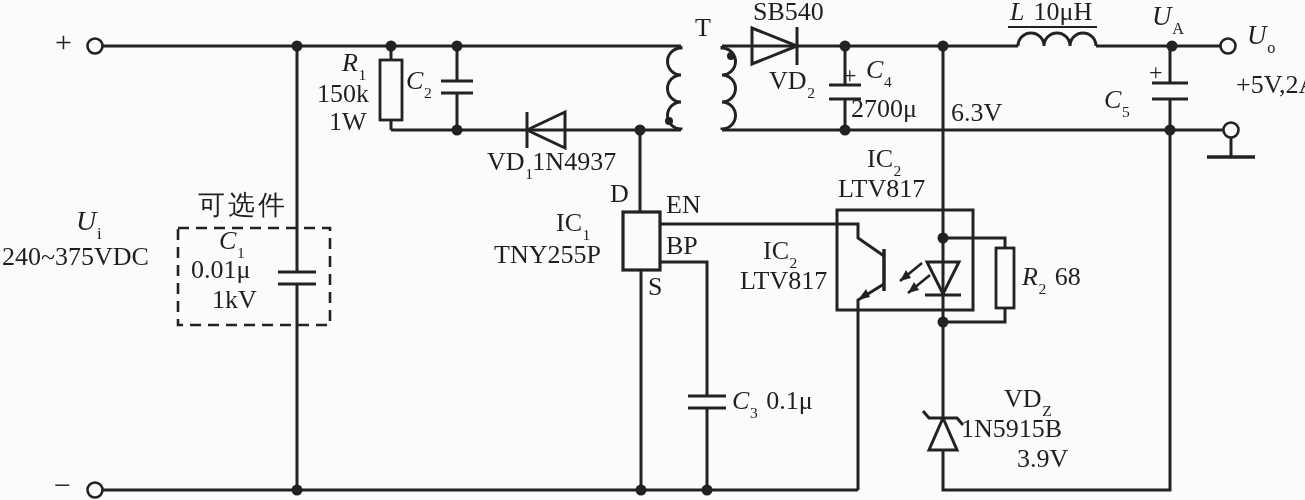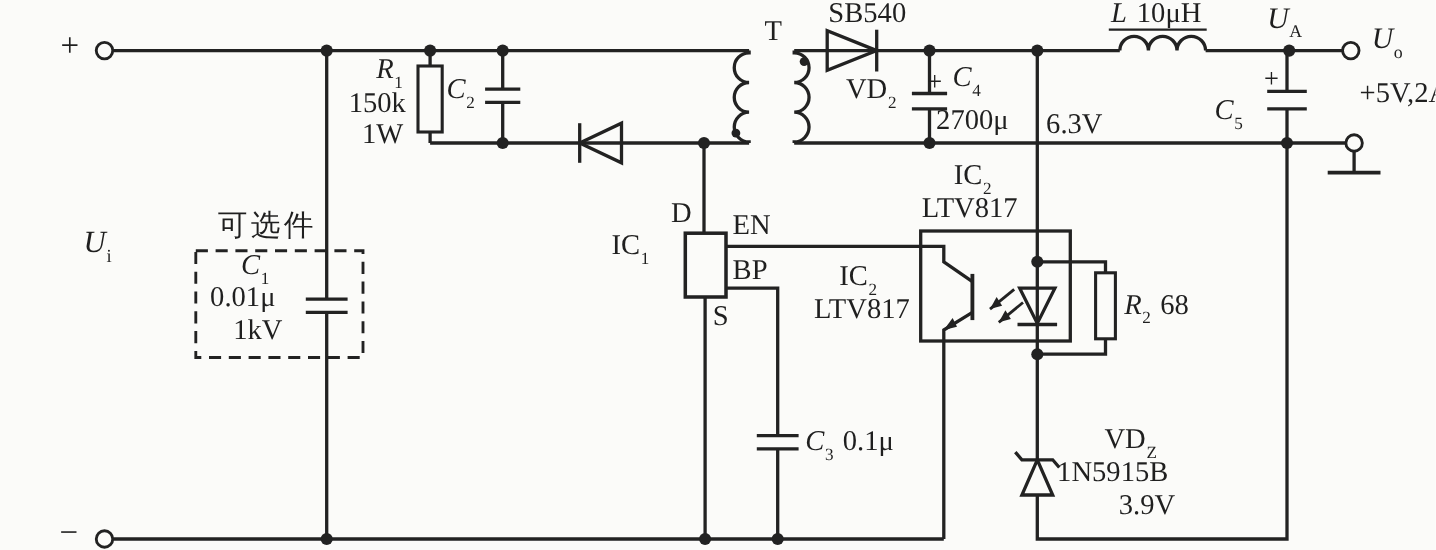--- a/index.html
+++ b/index.html
@@ -137,32 +137,34 @@
         <circle cx="1228" cy="46" r="7.5"></circle>
         <circle cx="1231" cy="130" r="7.5"></circle>
       </g>
     </g>
   </svg>
 
   <div class="lbl big" style="left:55px;top:26px;">+</div>
   <div class="lbl big" style="left:54px;top:469px;">−</div>
 
   <div class="lbl it" style="left:76px;top:206px;font-size:28px;"><span>U</span><sub>i</sub></div>
+  <div class="lbl" style="left:2px;top:243px;">240~375VDC</div>
 
   <div class="lbl cjk" style="left:186px;top:191px;margin-left:12px;">可选件</div>
   <div class="lbl it" style="left:219px;top:227px;"><span>C</span><sub>1</sub></div>
   <div class="lbl" style="left:191px;top:256px;">0.01μ</div>
   <div class="lbl" style="left:212px;top:286px;">1kV</div>
 
   <div class="lbl it" style="left:342px;top:49px;"><span>R</span><sub>1</sub></div>
   <div class="lbl" style="left:317px;top:80px;">150k</div>
   <div class="lbl" style="left:329px;top:108px;">1W</div>
 
   <div class="lbl it" style="left:406px;top:67px;"><span>C</span><sub>2</sub></div>
 
+  <div class="lbl" style="left:487px;top:148px;"><span>VD</span><sub>1</sub><span>1N4937</span></div>
 
   <div class="lbl" style="left:695px;top:14px;">T</div>
 
   <div class="lbl" style="left:753px;top:-2px;">SB540</div>
   <div class="lbl" style="left:769px;top:67px;"><span>VD</span><sub>2</sub></div>
 
   <div class="lbl" style="left:843px;top:63px;font-size:24px;">+</div>
   <div class="lbl it" style="left:866px;top:56px;"><span>C</span><sub>4</sub></div>
   <div class="lbl" style="left:851px;top:95px;">2700μ</div>
   <div class="lbl" style="left:951px;top:99px;">6.3V</div>
@@ -170,20 +172,21 @@
   <div class="lbl" style="left:1010px;top:-2px;"><span class="it">L</span><span class="sp">10μH</span></div>
 
   <div class="lbl it" style="left:1152px;top:2px;font-size:27px;"><span>U</span><sub>A</sub></div>
   <div class="lbl it" style="left:1247px;top:21px;font-size:27px;"><span>U</span><sub>o</sub></div>
   <div class="lbl" style="left:1236px;top:71px;">+5V,2A</div>
 
   <div class="lbl it" style="left:1104px;top:56px;margin-top:30px;"><span>C</span><sub>5</sub></div>
   <div class="lbl" style="left:1149px;top:60px;font-size:24px;">+</div>
 
   <div class="lbl" style="left:556px;top:209px;"><span>IC</span><sub>1</sub></div>
+  <div class="lbl" style="left:494px;top:241px;">TNY255P</div>
   <div class="lbl" style="left:610px;top:180px;">D</div>
   <div class="lbl" style="left:666px;top:191px;">EN</div>
   <div class="lbl" style="left:666px;top:232px;">BP</div>
   <div class="lbl" style="left:648px;top:273px;">S</div>
 
   <div class="lbl" style="left:867px;top:145px;"><span>IC</span><sub>2</sub></div>
   <div class="lbl" style="left:838px;top:175px;">LTV817</div>
   <div class="lbl" style="left:763px;top:237px;"><span>IC</span><sub>2</sub></div>
   <div class="lbl" style="left:740px;top:267px;">LTV817</div>
 

